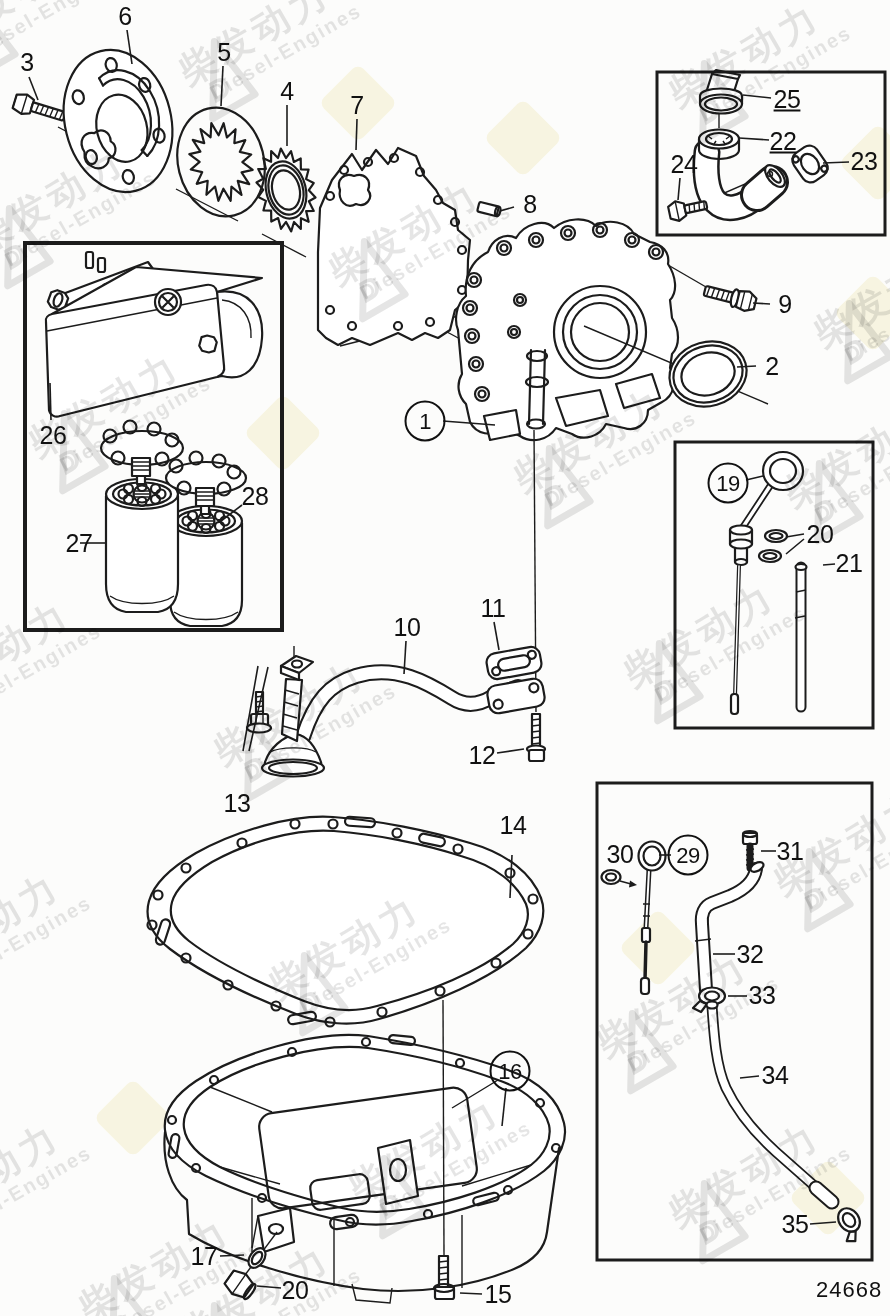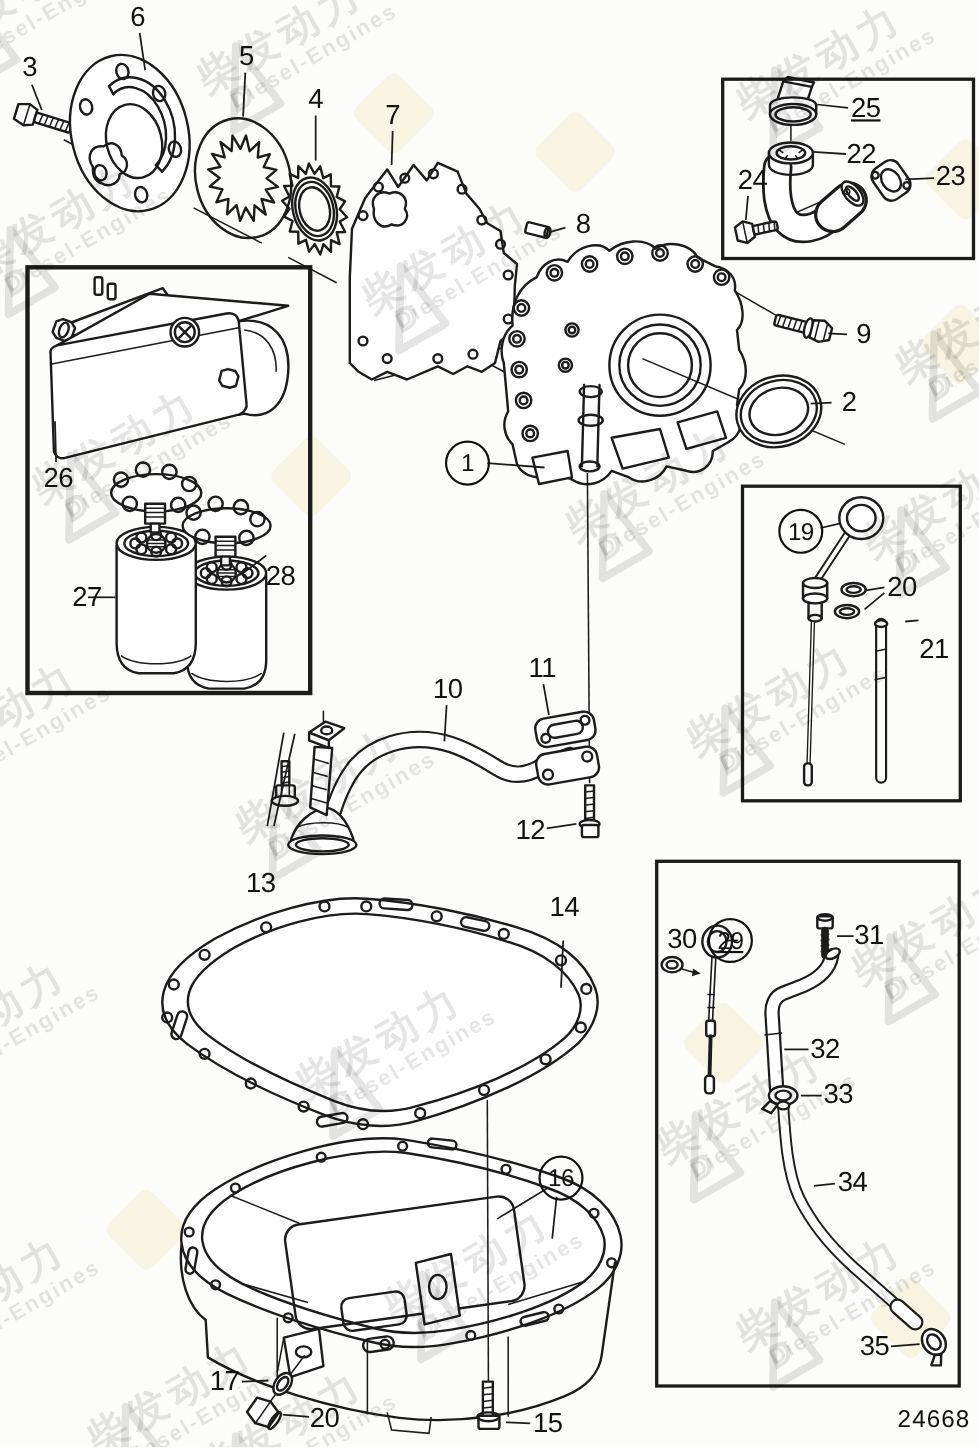--- a/index.html
+++ b/index.html
@@ -797,29 +797,29 @@
       <div class="callout" style="left: 493px; top: 608px;">11</div>
       <div class="callout" style="left: 482px; top: 755px;">12</div>
       <div class="callout" style="left: 237px; top: 803px;">13</div>
       <div class="callout" style="left: 513px; top: 825px;">14</div>
       <div class="callout" style="left: 498px; top: 1294px;">15</div>
       <div class="callout circled" style="left: 510px; top: 1071px;">16</div>
       <div class="callout" style="left: 204px; top: 1256px;">17</div>
       <div class="callout" style="left: 295px; top: 1290px;">20</div>
       <div class="callout circled" style="left: 728px; top: 483px;">19</div>
       <div class="callout" style="left: 820px; top: 534px;">20</div>
-      <div class="callout" style="left: 849px; top: 591px;">21</div>
-      <div class="callout" style="left: 783px; top: 141px;">22</div>
+      <div class="callout" style="left: 849px; top: 563px;">21</div>
+      <div class="callout" style="left: 783px; top: 141px; text-decoration: underline;">22</div>
       <div class="callout" style="left: 864px; top: 161px;">23</div>
       <div class="callout" style="left: 684px; top: 164px;">24</div>
       <div class="callout" style="left: 787px; top: 99px; text-decoration: underline;">25</div>
       <div class="callout" style="left: 53px; top: 435px;">26</div>
       <div class="callout" style="left: 79px; top: 543px;">27</div>
-      <div class="callout" style="left: 255px; top: 524px; text-align: center;">28</div>
-      <div class="callout circled" style="left: 664px; top: 855px; text-decoration: underline;">29</div>
+      <div class="callout" style="left: 255px; top: 496px; text-align: center;">28</div>
+      <div class="callout circled" style="left: 688px; top: 855px;">29</div>
       <div class="callout" style="left: 620px; top: 854px;">30</div>
       <div class="callout" style="left: 790px; top: 851px;">31</div>
       <div class="callout" style="left: 750px; top: 954px;">32</div>
       <div class="callout" style="left: 762px; top: 995px;">33</div>
       <div class="callout" style="left: 775px; top: 1075px;">34</div>
       <div class="callout" style="left: 795px; top: 1224px;">35</div>
     </div>
 
   <div class="drawing-number">24668</div>
 </div>

